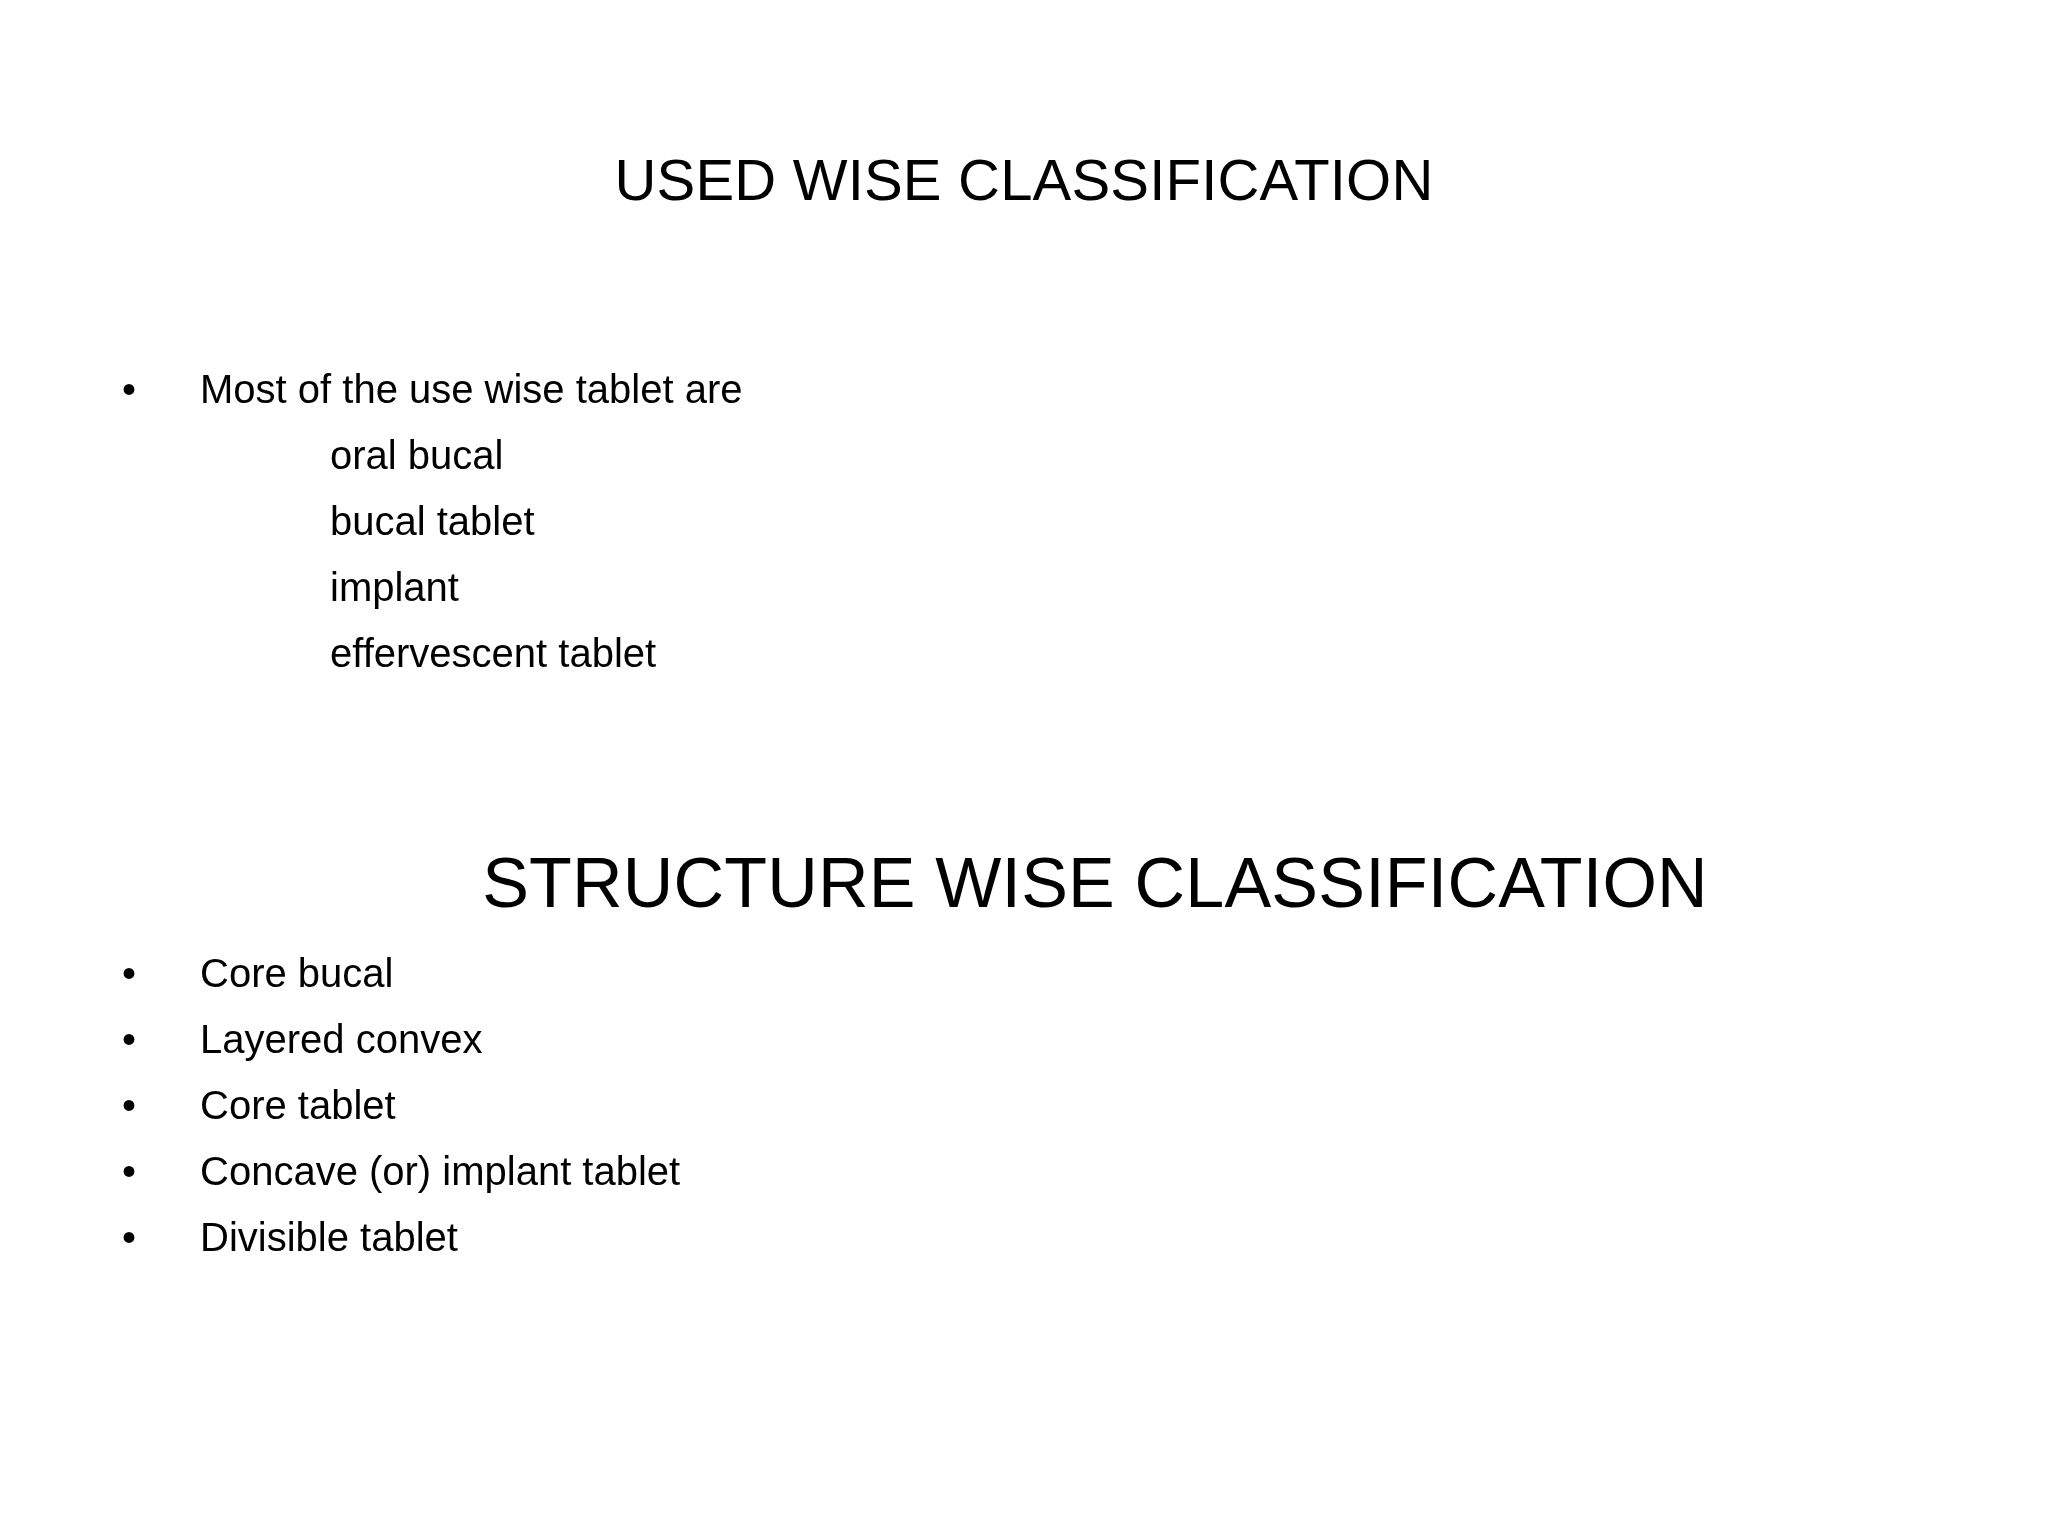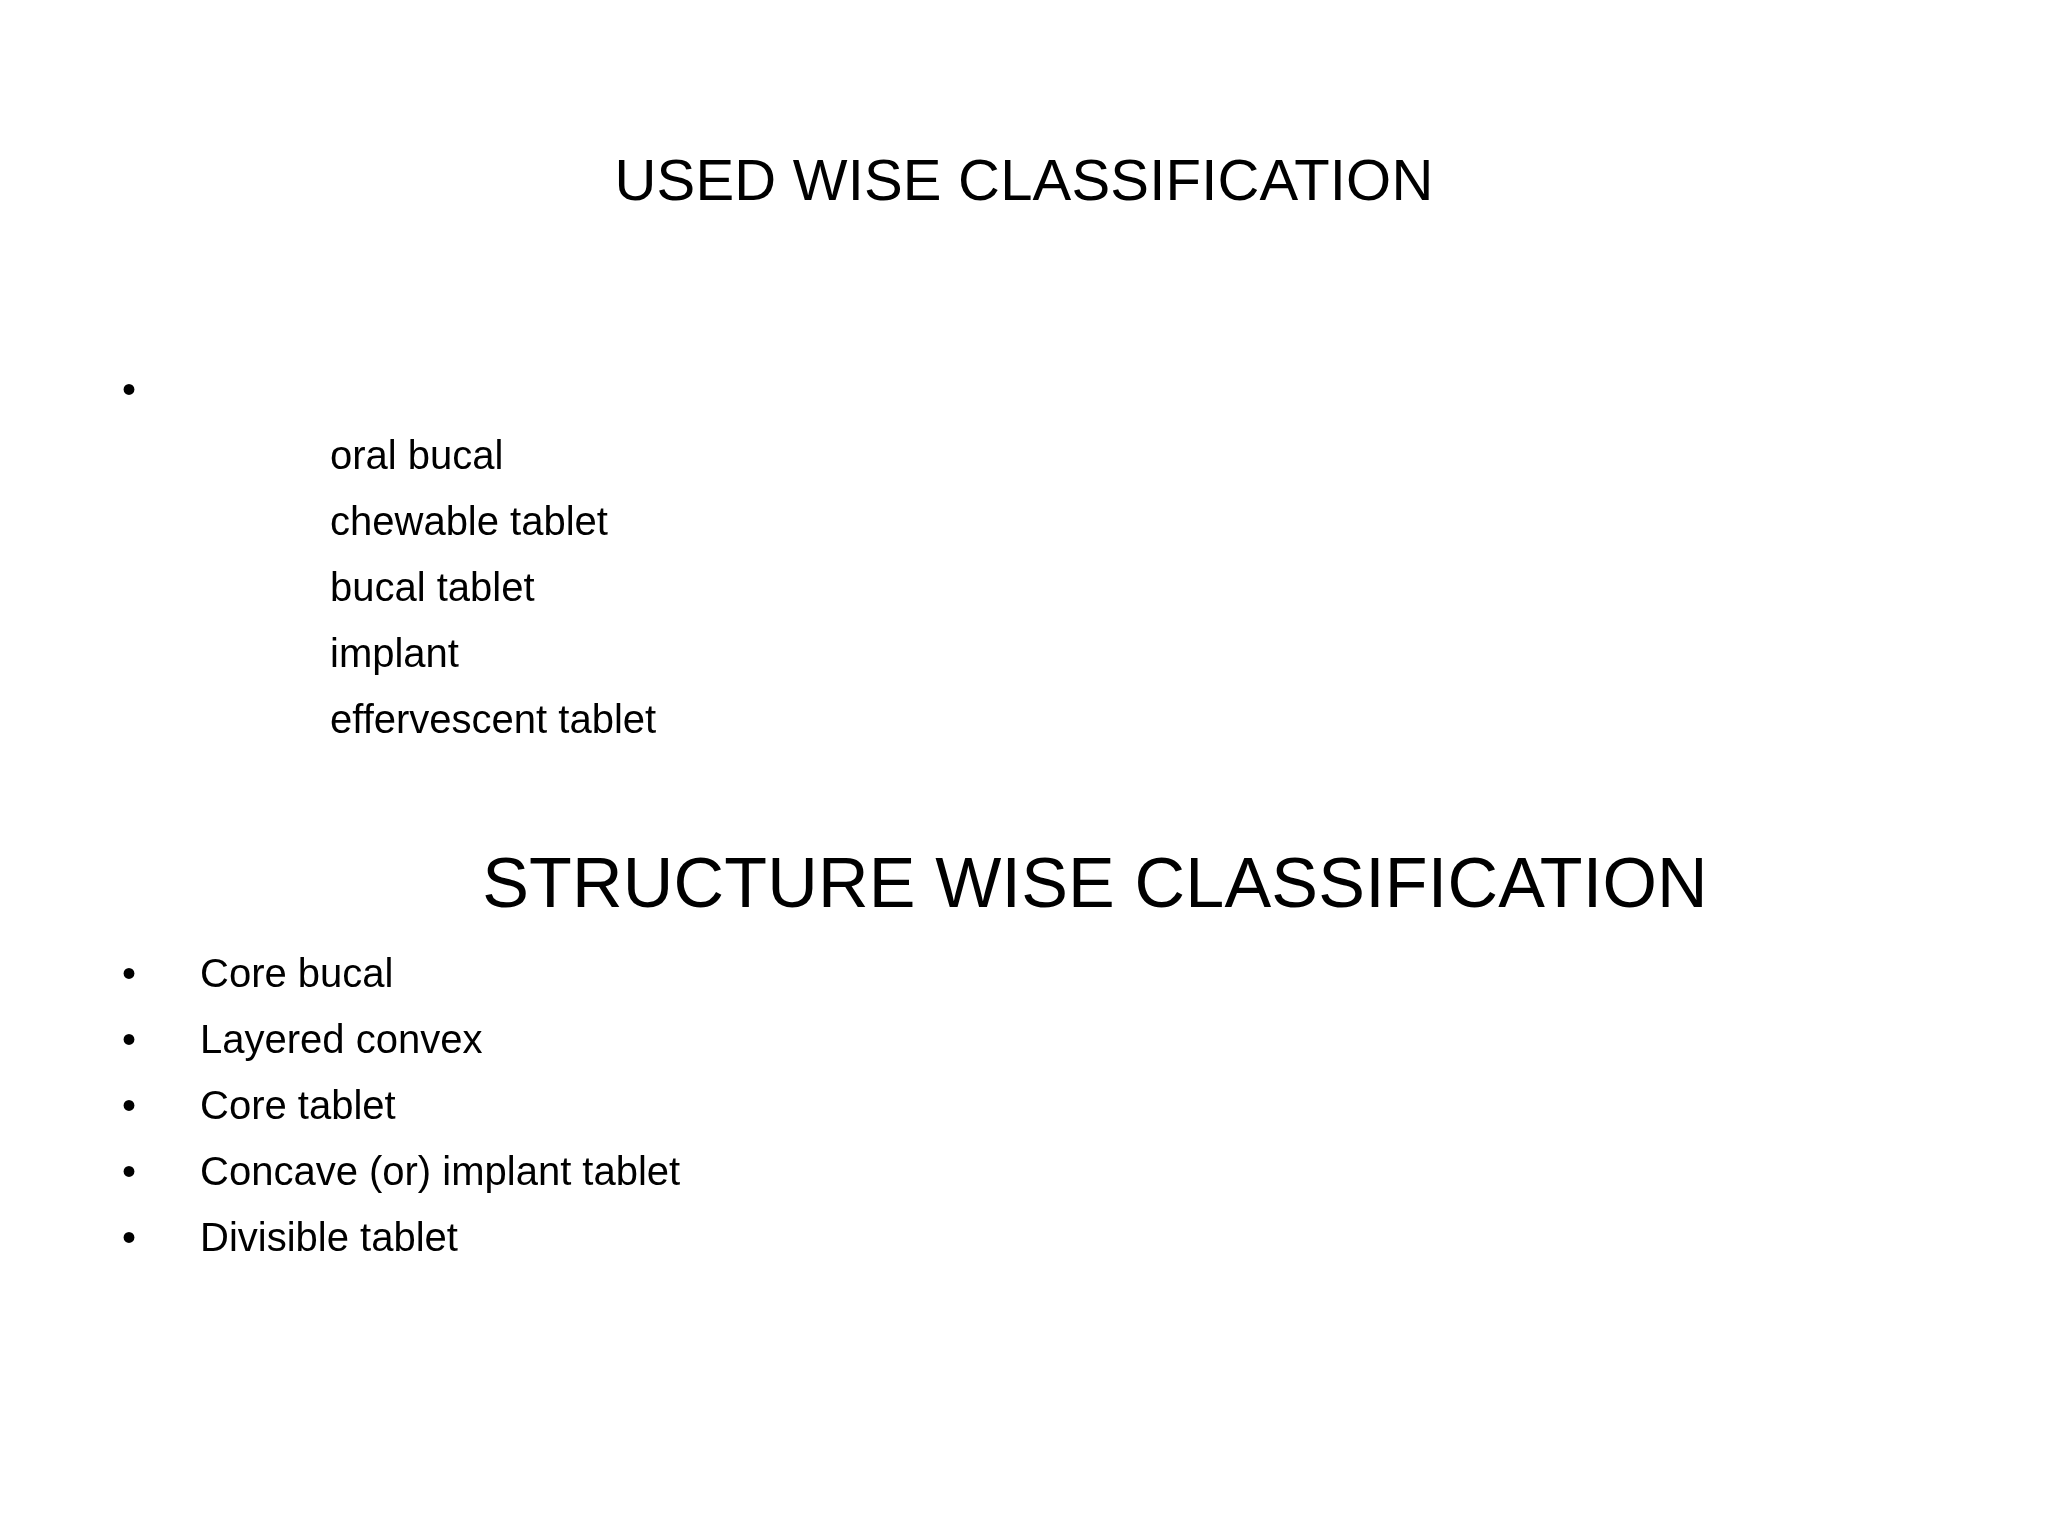--- a/index.html
+++ b/index.html
@@ -97,29 +97,27 @@
 <body>
 
 <div class="slide">
 
   <div class="heading-1">USED WISE CLASSIFICATION</div>
 
   <div class="use-block">
 
     <div class="bullet-row">
       <span class="bullet-mark">•</span>
+      <span class="bullet-text">Most of the use wise tablet are</span>
     </div>
 
     <div class="sub-row">
       <div class="sub-text">oral bucal</div>
     </div>
 
-    <div class="sub-row">
-      <div class="sub-text">chewable tablet</div>
-    </div>
 
     <div class="sub-row">
       <div class="sub-text">bucal tablet</div>
     </div>
 
     <div class="sub-row">
       <div class="sub-text">implant</div>
     </div>
 
     <div class="sub-row">

